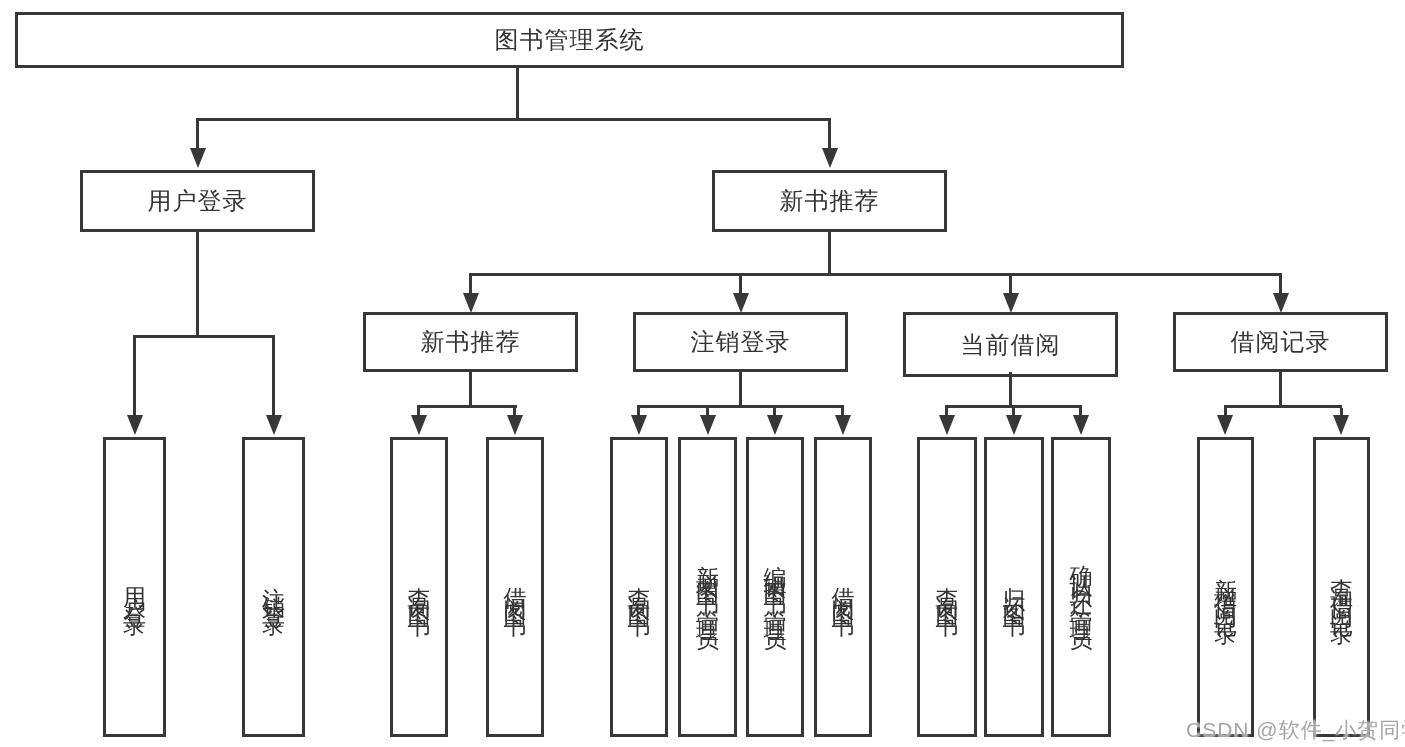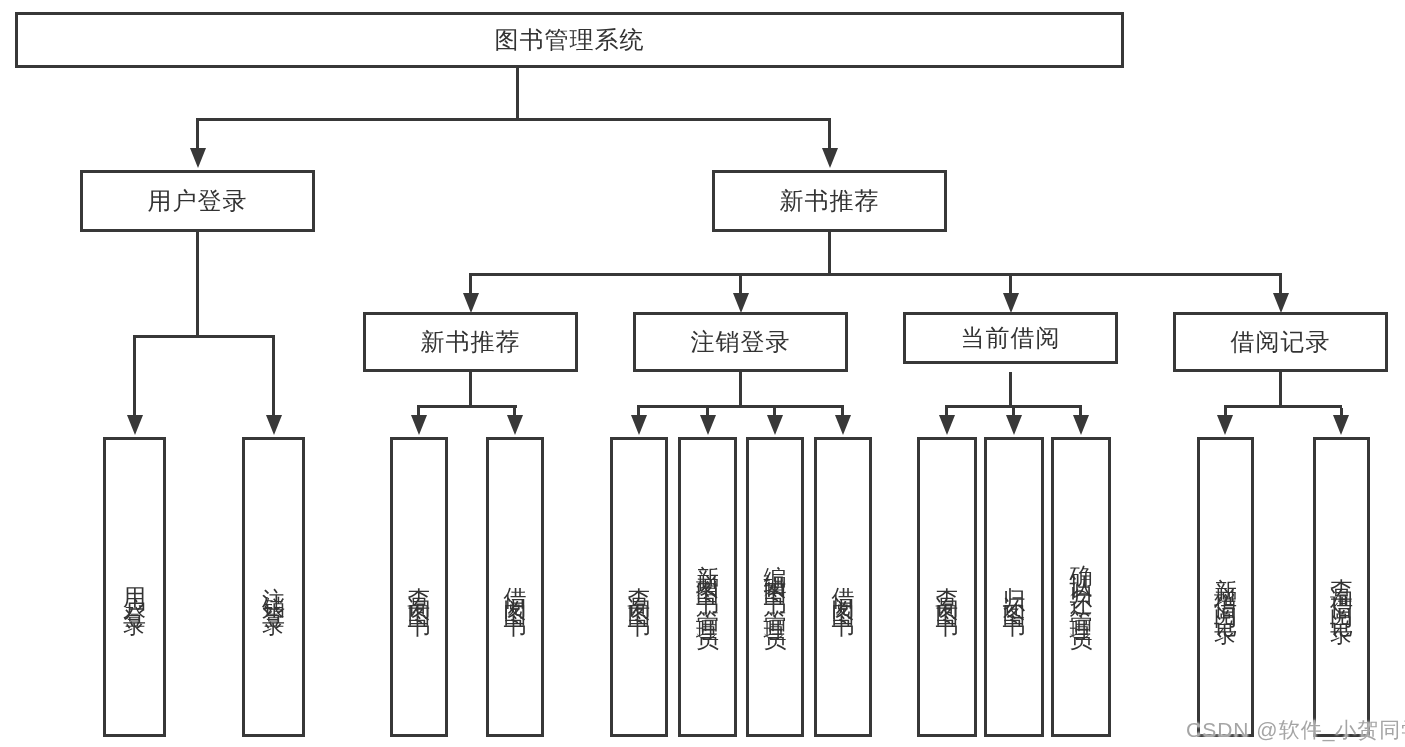--- a/index.html
+++ b/index.html
@@ -94,21 +94,21 @@
   <div class="ar" style="left:1003px;top:293px"></div>
   <div class="vl" style="left:1279px;top:276px;height:19px"></div>
   <div class="ar" style="left:1273px;top:293px"></div>
 
   <div class="nb" style="left:363px;top:312px;width:215px;height:60px">
     <span>新书推荐</span>
   </div>
   <div class="nb" style="left:633px;top:312px;width:215px;height:60px">
     <span>注销登录</span>
   </div>
-  <div class="nb" style="left:903px;top:312px;width:215px;height:52px">
+  <div class="nb" style="left:903px;top:312px;width:215px;height:65px">
     <span>当前借阅</span>
   </div>
   <div class="nb" style="left:1173px;top:312px;width:215px;height:60px">
     <span>借阅记录</span>
   </div>
 
   <div class="vl" style="left:469px;top:372px;height:36px"></div>
   <div class="hl" style="left:417px;top:405px;width:100px"></div>
   <div class="vl" style="left:417px;top:408px;height:9px"></div>
   <div class="ar" style="left:411px;top:415px"></div>

